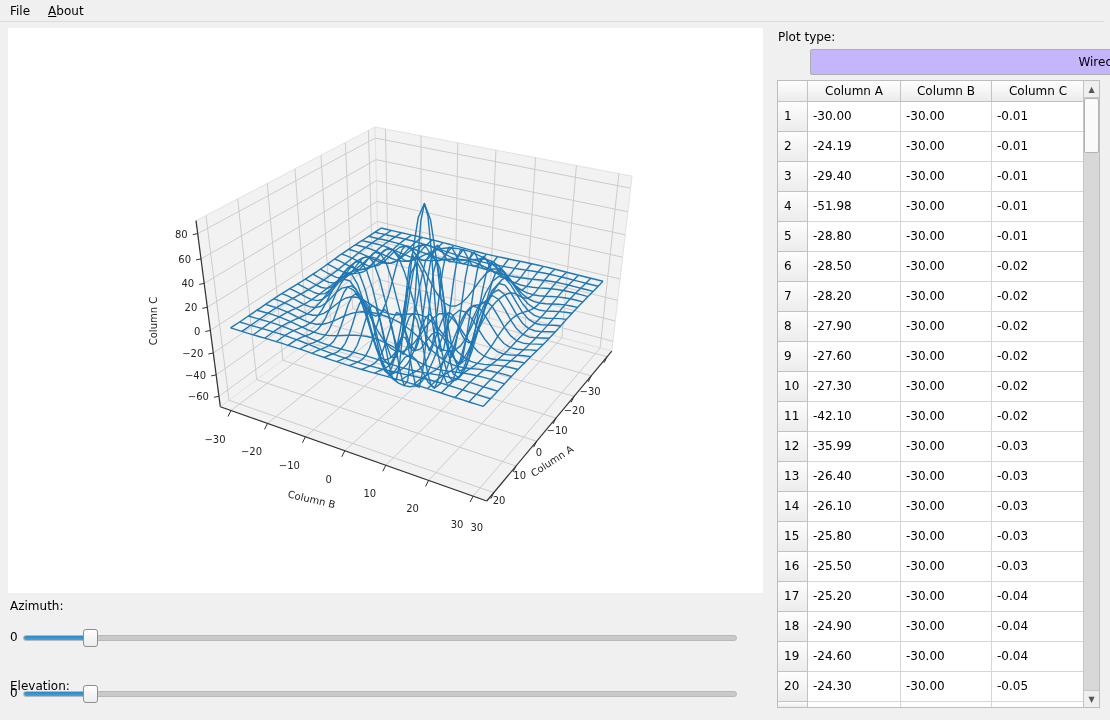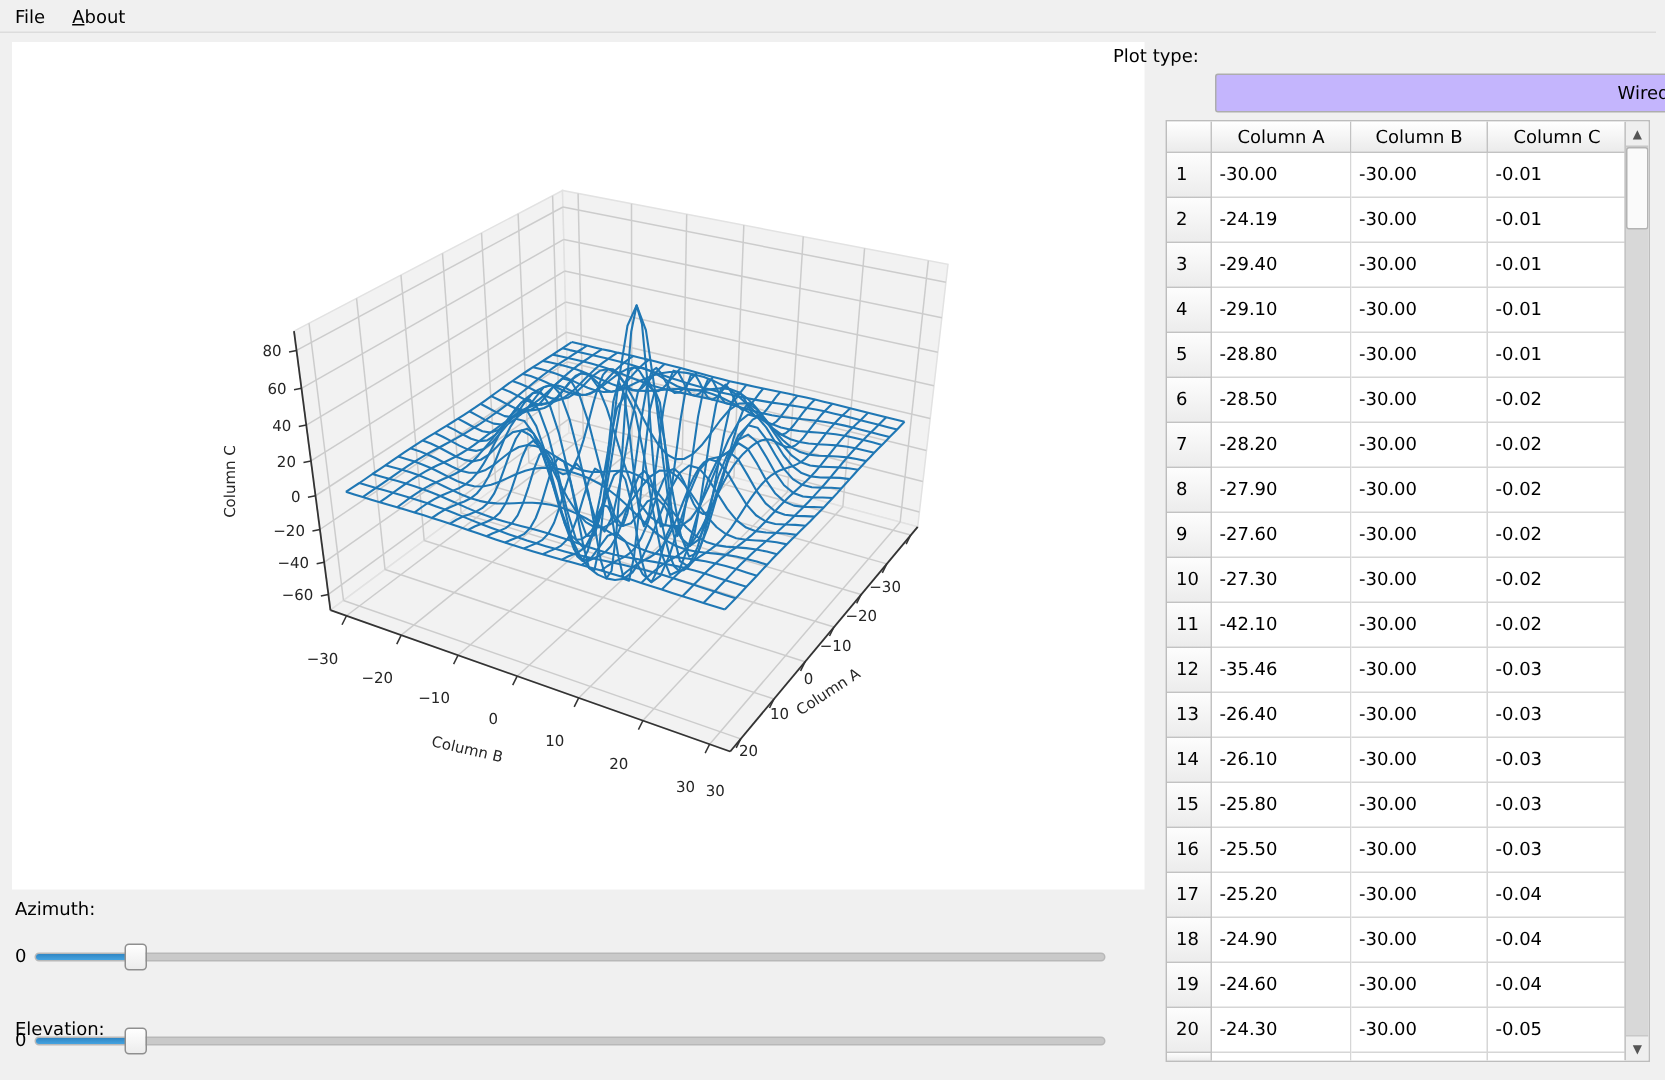--- a/index.html
+++ b/index.html
@@ -34,21 +34,21 @@
   .slider-fill{
     position:absolute;left:0;top:0;height:100%;
     background:linear-gradient(#2f86c4,#45a3e0);border-radius:3px 0 0 3px;
   }
   .slider-handle{
     position:absolute;top:-7px;width:15px;height:18px;
     background:linear-gradient(#ffffff,#ececec);
     border:1px solid #8f8f8f;border-radius:3px;box-sizing:border-box;
   }
   
-  .plot-type-label{position:absolute;left:742px;top:30px;text-align:right;}
+  .plot-type-label{position:absolute;left:778px;top:30px;text-align:right;}
   .combobox{
     position:absolute;left:810px;top:49px;width:321px;height:26px;
     background:#c4b5fd;border:1px solid #adadad;border-radius:2px;box-sizing:border-box;
     display:flex;align-items:center;text-align:right;
   }
   .combobox .value{padding-left:7px;flex:1;}
   .combo-arrow{
     width:0;height:0;margin-right:9px;
     border-left:4px solid transparent;border-right:4px solid transparent;
     border-top:5px solid #4a4a4a;
@@ -294,21 +294,21 @@
         <div class="td w-c">-0.01</div>
       </div>
       <div class="tr">
         <div class="td-num">3</div>
         <div class="td w-a">-29.40</div>
         <div class="td w-b">-30.00</div>
         <div class="td w-c">-0.01</div>
       </div>
       <div class="tr">
         <div class="td-num">4</div>
-        <div class="td w-a">-29.10</div>
+        <div class="td w-a">-51.98</div>
         <div class="td w-b">-30.00</div>
         <div class="td w-c">-0.01</div>
       </div>
       <div class="tr">
         <div class="td-num">5</div>
         <div class="td w-a">-28.80</div>
         <div class="td w-b">-30.00</div>
         <div class="td w-c">-0.01</div>
       </div>
       <div class="tr">
@@ -342,21 +342,21 @@
         <div class="td w-c">-0.02</div>
       </div>
       <div class="tr">
         <div class="td-num">11</div>
         <div class="td w-a">-42.10</div>
         <div class="td w-b">-30.00</div>
         <div class="td w-c">-0.02</div>
       </div>
       <div class="tr">
         <div class="td-num">12</div>
-        <div class="td w-a">-35.46</div>
+        <div class="td w-a">-35.99</div>
         <div class="td w-b">-30.00</div>
         <div class="td w-c">-0.03</div>
       </div>
       <div class="tr">
         <div class="td-num">13</div>
         <div class="td w-a">-26.40</div>
         <div class="td w-b">-30.00</div>
         <div class="td w-c">-0.03</div>
       </div>
       <div class="tr">

